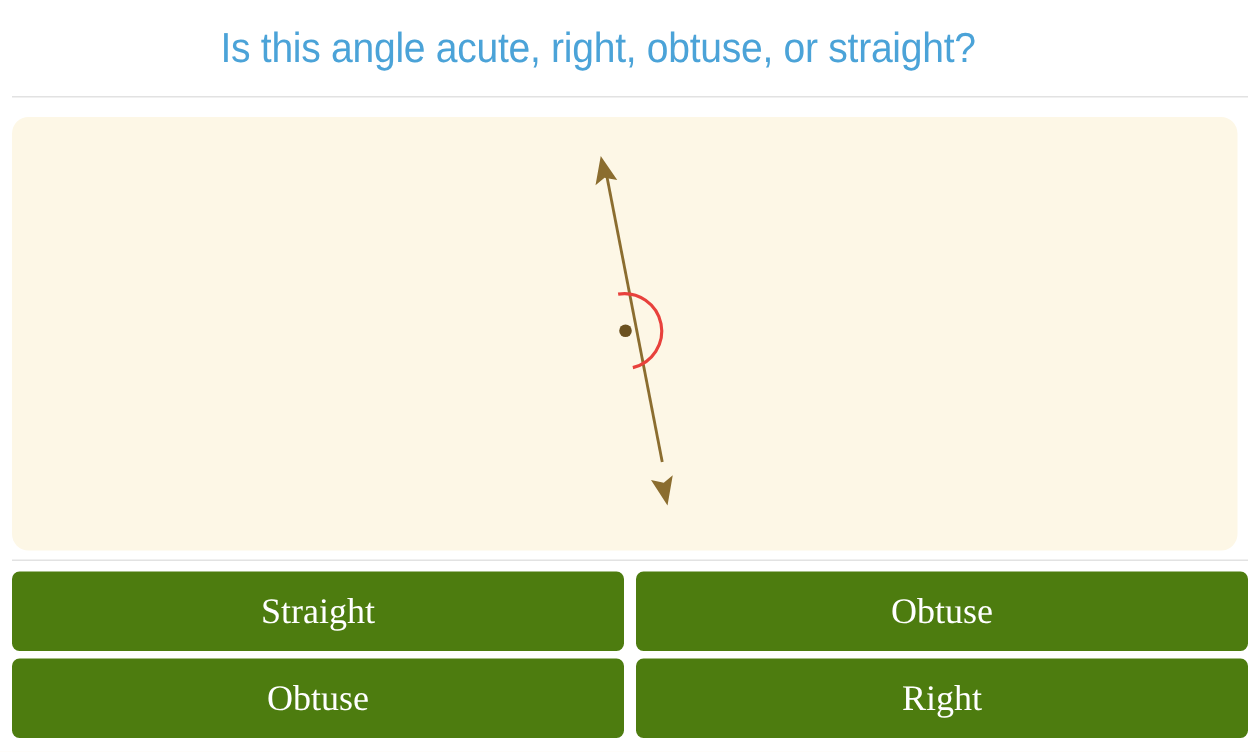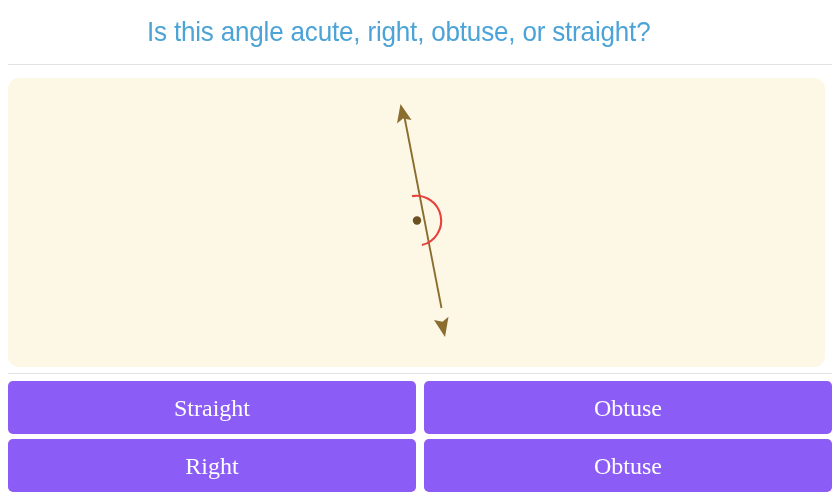--- a/index.html
+++ b/index.html
@@ -78,21 +78,21 @@
     left: 8px;
     top: 381px;
     width: 824px;
     display: grid;
     grid-template-columns: 1fr 1fr;
     grid-template-rows: 53px 53px;
     column-gap: 8px;
     row-gap: 5px;
   }
   .answer-btn {
-    background: #8b5cf6;
+    background: #4d7c0f;
     color: #ffffff;
     border: none;
     border-radius: 5px;
     font-family: "Liberation Serif", serif;
     font-size: 24px;
     font-weight: 400;
     line-height: 1;
     display: flex;
     align-items: center;
     justify-content: center;
@@ -131,20 +131,20 @@
   <div class="divider divider-bottom"></div>
 
   <div class="answers">
     <button class="answer-btn">
       <span>Straight</span>
     </button>
     <button class="answer-btn">
       <span>Obtuse</span>
     </button>
     <button class="answer-btn">
-      <span>Right</span>
+      <span>Obtuse</span>
     </button>
     <button class="answer-btn">
-      <span>Obtuse</span>
+      <span>Right</span>
     </button>
   </div>
 
 </div>
 
 </body></html>

